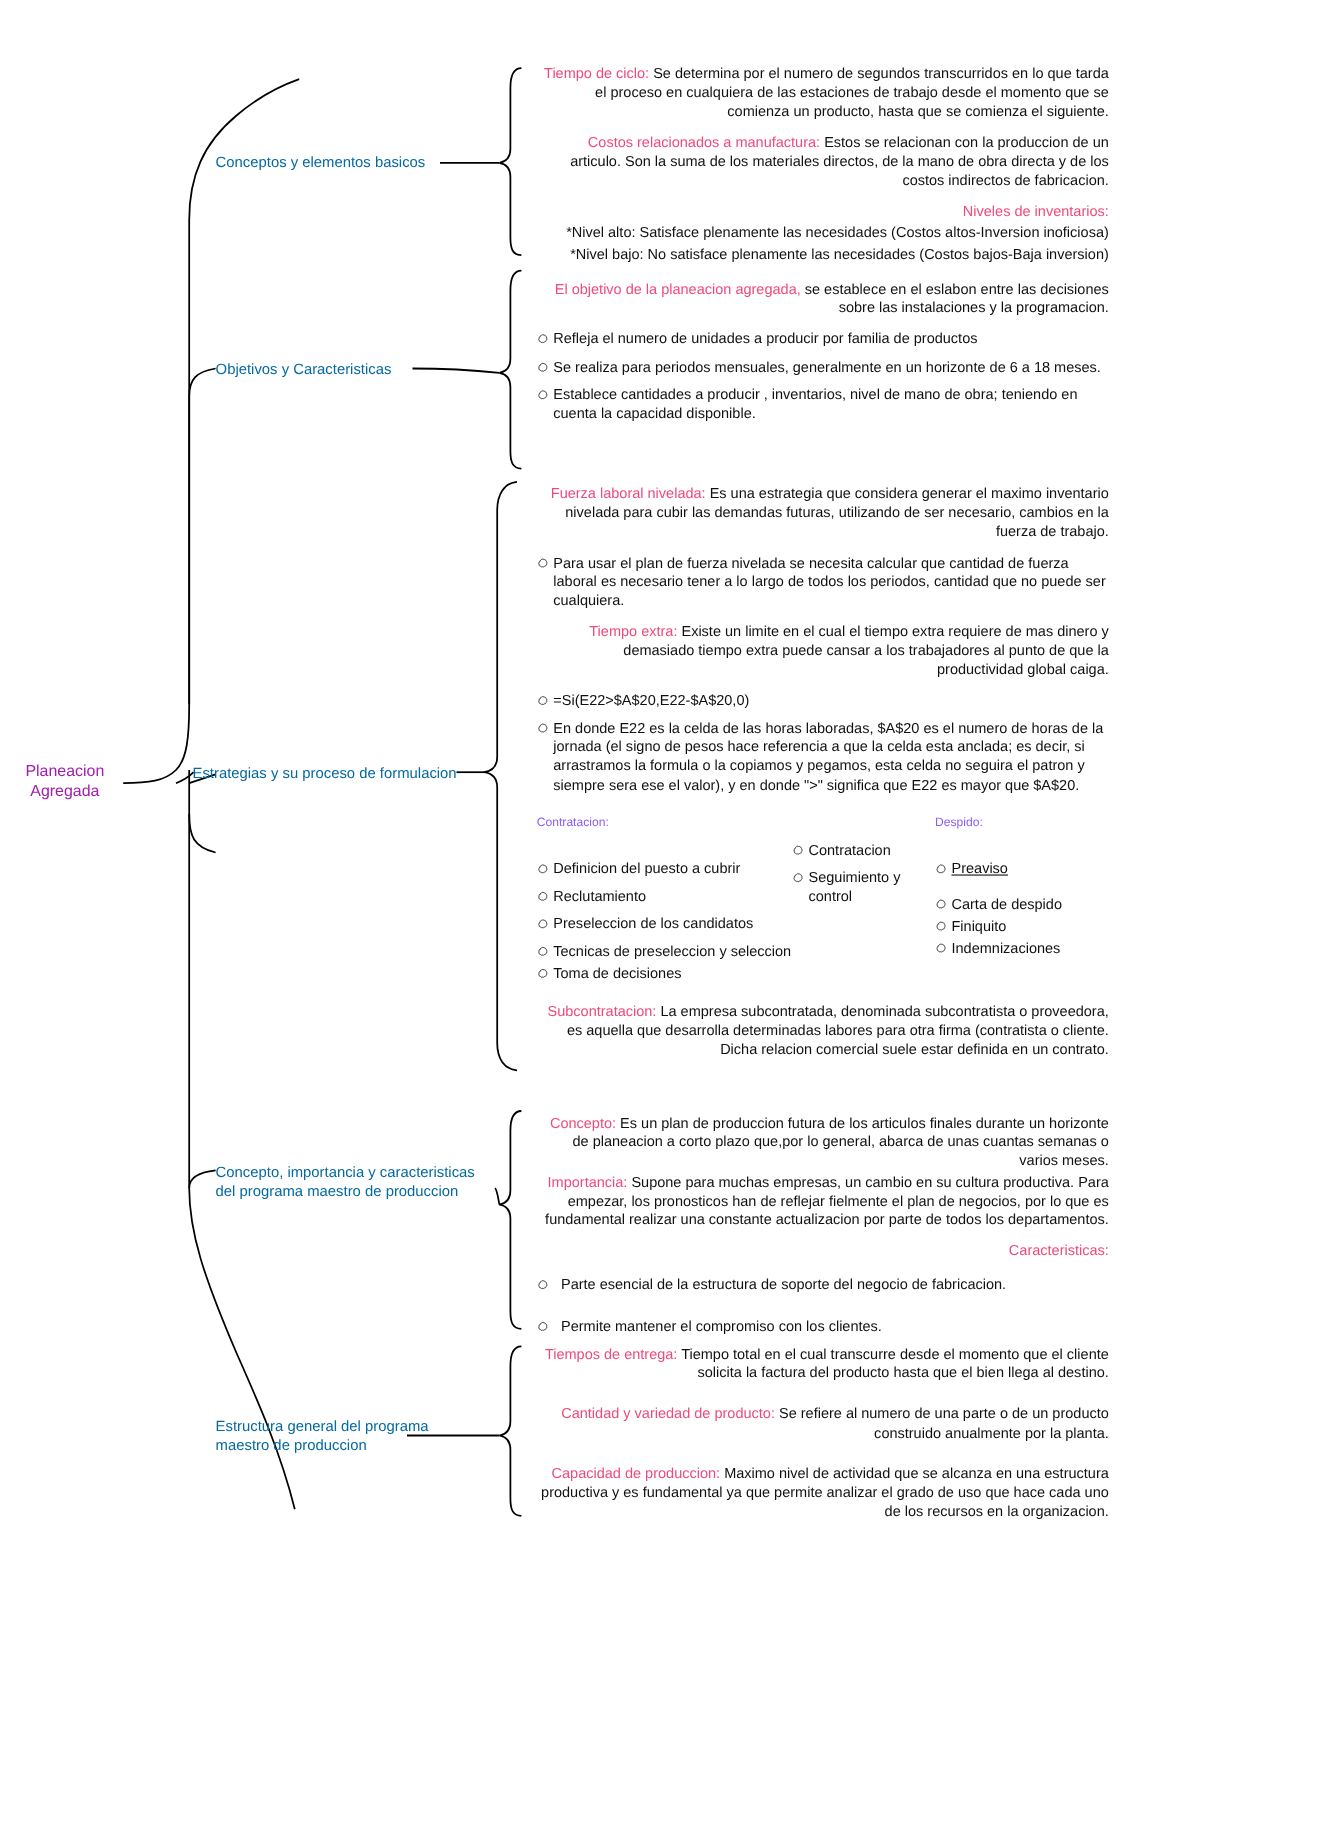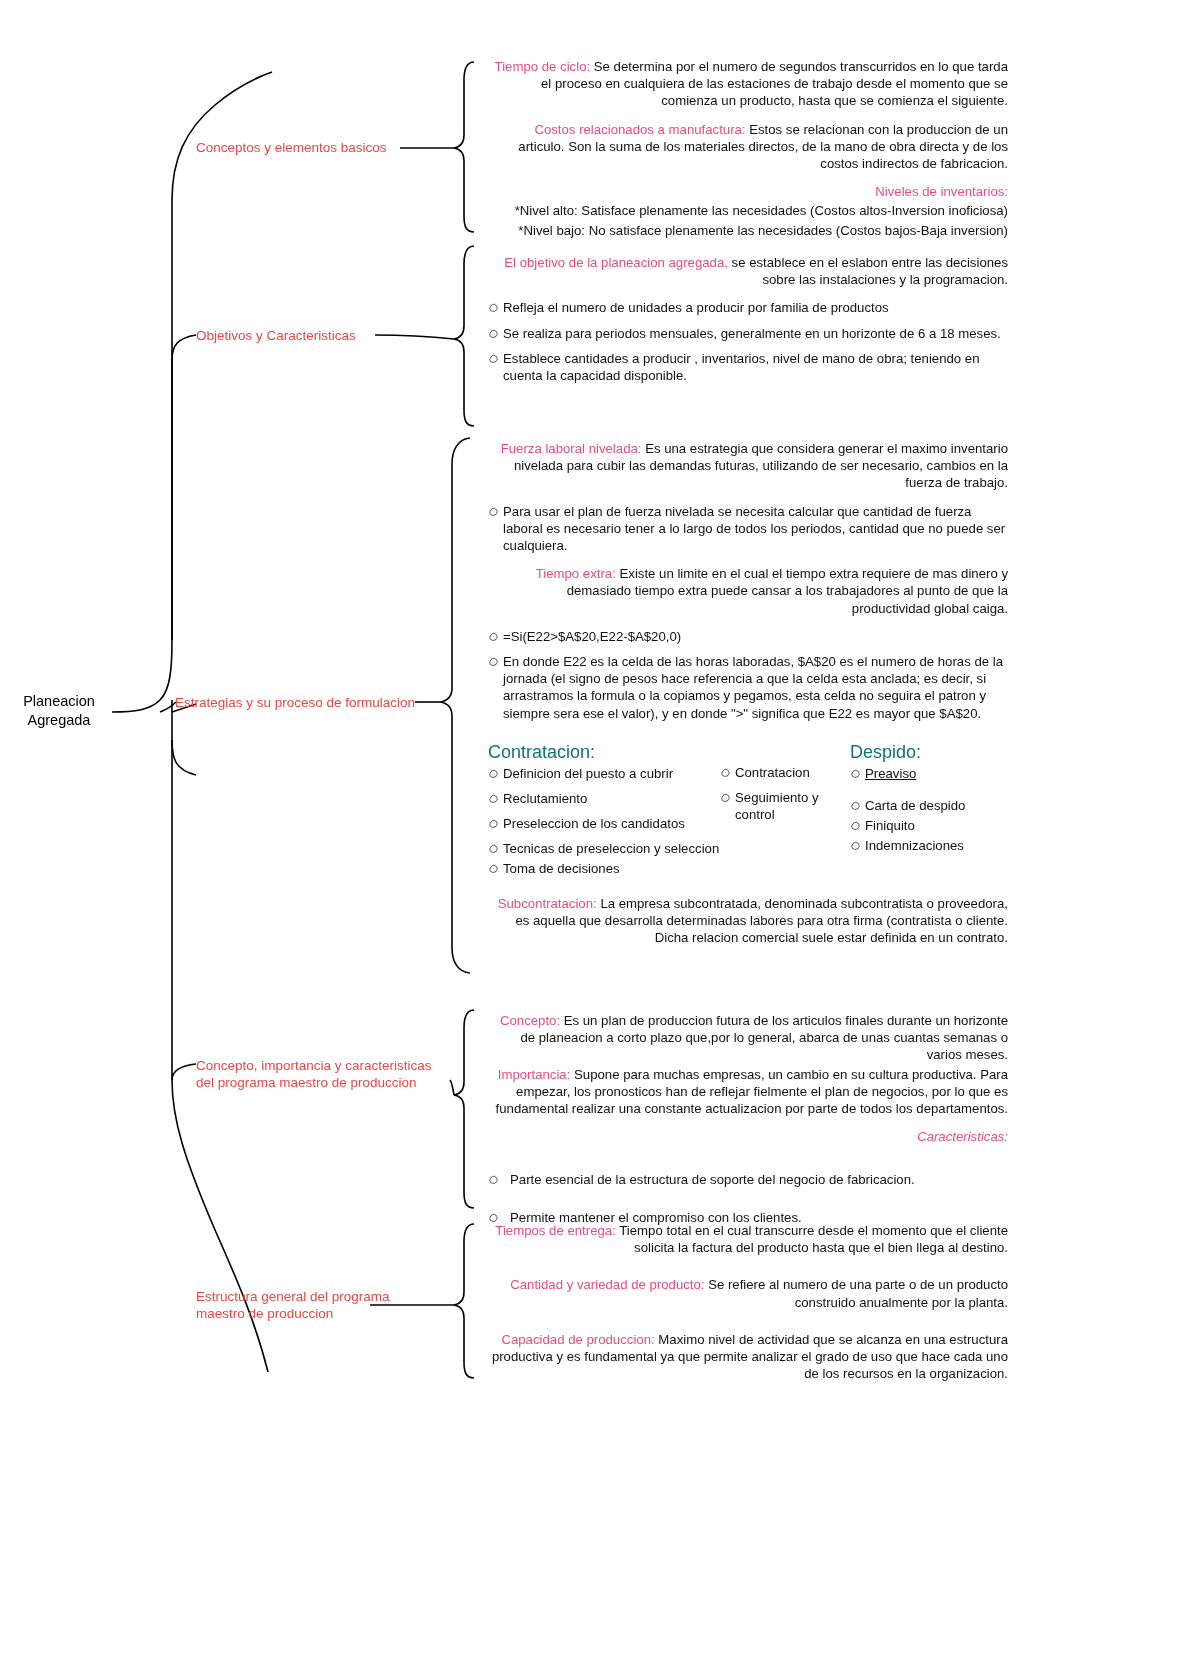--- a/index.html
+++ b/index.html
@@ -14,30 +14,30 @@
     color: #111111;
   }
   #canvas { position: absolute; inset: 0; }
   svg.links { position:absolute; left:0; top:0; width:1200px; height:1657px; pointer-events:none; }
 
   .root-node {
     position: absolute;
     left: 4px; top: 692px;
     width: 110px;
     text-align: center;
-    color: #000000;
+    color: #a21caf;
     font-size: 14.5px;
     line-height: 19px;
   }
 
   .branch-label {
     position: absolute;
     font-size: 13.5px;
     line-height: 17px;
-    color: #ef4444;
+    color: #0369a1;
   }
 
   .block { position: absolute; width: 520px; }
 
   .para {
     font-size: 13.2px;
     line-height: 17.2px;
     color: #111111;
     margin: 0 0 11px 0;
     text-align: right;
@@ -59,21 +59,21 @@
     left: 0; top: 2px;
     width: 11px; height: 11px;
     display: inline-block;
   }
   .tight { margin-bottom: 2px; }
 
   .cols { display: flex; }
   .col-a { width: 232px; }
   .col-b { width: 130px; }
   .col-c { width: 150px; }
-  .colhd { font-size: 18px; color:#0f766e; margin-bottom: 2px; }
+  .colhd { font-size: 11px; color:#8b5cf6; margin-bottom: 27px; }
   .spacer-hd { height: 22px; }
 </style>
 </head>
 <body>
 
 <div id="canvas">
 
   <svg class="links" viewBox="0 0 1200 1657" xmlns="http://www.w3.org/2000/svg">
     <g fill="none" stroke="#000000" stroke-width="1.6">
 
@@ -262,21 +262,21 @@
         </div>
       </div>
     </div>
 
     <p class="para" style="margin-top:18px;"><span class="hd">Subcontratacion:</span><span> La empresa subcontratada, denominada subcontratista o proveedora, es aquella que desarrolla determinadas labores para otra firma (contratista o cliente. Dicha relacion comercial suele estar definida en un contrato.</span></p>
   </div>
 
   <div class="block" style="left:488px; top:1012px;">
     <p class="para tight"><span class="hd">Concepto:</span><span> Es un plan de produccion futura de los articulos finales durante un horizonte de planeacion a corto plazo que,por lo general, abarca de unas cuantas semanas o varios meses.</span></p>
     <p class="para"><span class="hd">Importancia:</span><span> Supone para muchas empresas, un cambio en su cultura productiva. Para empezar, los pronosticos han de reflejar fielmente el plan de negocios, por lo que es fundamental realizar una constante actualizacion por parte de todos los departamentos.</span></p>
-    <p class="para" style="margin-bottom:26px;font-style:italic;"><span class="hd-only">Caracteristicas:</span></p>
+    <p class="para" style="margin-bottom:14px;"><span class="hd-only">Caracteristicas:</span></p>
     <div class="bul" style="padding-left:22px; margin-bottom:20px;">
       <span class="mk"><svg viewBox="0 0 24 24" width="11" height="11">
             <path d="M6 8c0-2 1-3.2 2.6-3.5C9.4 3 11 2.4 12.6 3.1c1.3-.5 2.8.1 3.4 1.3 1.8.1 3 1.5 3 3.2.9.7 1.2 2 .7 3.1.6 1.3 0 2.9-1.3 3.6-.1 1.7-1.6 3-3.3 2.9-.9 1.2-2.6 1.5-3.9.8-1.3.6-2.9.2-3.7-1C5.8 17 4.6 15.7 4.7 14c-1-1-1.1-2.6-.2-3.7-.3-1 .1-2 .9-2.6z" fill="none" stroke="#111" stroke-width="1.6"></path>
           </svg></span>
       <span>Parte esencial de la estructura de soporte del negocio de fabricacion.</span>
     </div>
     <div class="bul" style="padding-left:22px;">
       <span class="mk"><svg viewBox="0 0 24 24" width="11" height="11">
             <path d="M6 8c0-2 1-3.2 2.6-3.5C9.4 3 11 2.4 12.6 3.1c1.3-.5 2.8.1 3.4 1.3 1.8.1 3 1.5 3 3.2.9.7 1.2 2 .7 3.1.6 1.3 0 2.9-1.3 3.6-.1 1.7-1.6 3-3.3 2.9-.9 1.2-2.6 1.5-3.9.8-1.3.6-2.9.2-3.7-1C5.8 17 4.6 15.7 4.7 14c-1-1-1.1-2.6-.2-3.7-.3-1 .1-2 .9-2.6z" fill="none" stroke="#111" stroke-width="1.6"></path>
           </svg></span>

